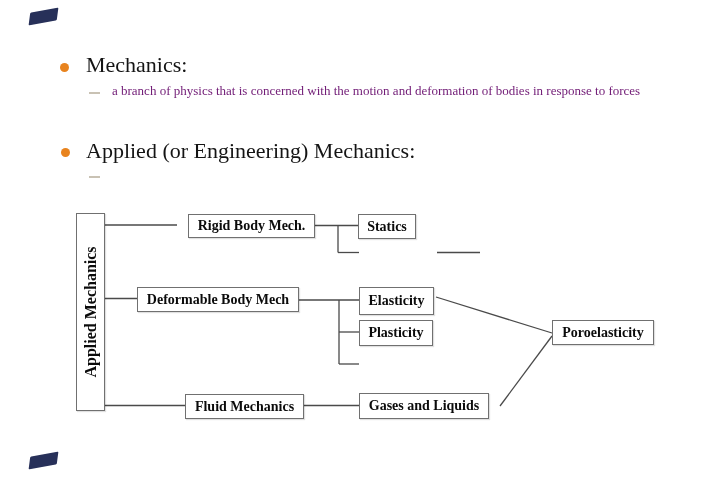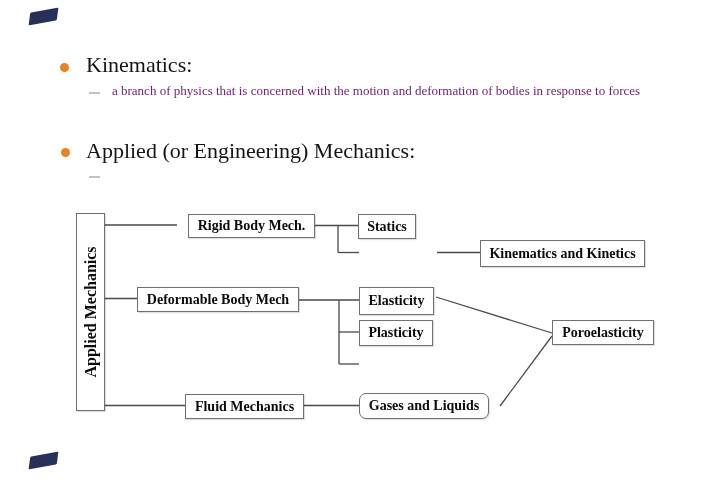--- a/index.html
+++ b/index.html
@@ -44,21 +44,21 @@
 </style>
 </head>
 <body>
 
 <div class="slide">
 
   <div class="corner-mark corner-tl"></div>
   <div class="corner-mark corner-bl"></div>
 
   <div class="bullet-dot" style="left:60px;top:63px;"></div>
-  <div class="title" style="left:86px;top:52px;">Kinematics:</div>
+  <div class="title" style="left:86px;top:52px;">Mechanics:</div>
   <div class="sub-dash" style="left:89px;top:92px;"></div>
   <div class="sub-text" style="left:112px;top:84px;width:557px;">a branch of physics that is concerned with the motion and deformation of bodies in response to forces</div>
 
   <div class="bullet-dot" style="left:61px;top:148px;"></div>
   <div class="title" style="left:86px;top:138px;">Applied (or Engineering) Mechanics:</div>
   <div class="sub-dash" style="left:89px;top:176px;"></div>
 
   <svg class="connectors" width="720" height="480">
     <g stroke="#4A4A4A" stroke-width="1.3" fill="none">
       <line x1="103" y1="225" x2="177" y2="225"></line>
@@ -77,24 +77,23 @@
       <line x1="552" y1="336" x2="500" y2="406"></line>
     </g>
   </svg>
 
   <div class="dbox dbox-vertical" style="left:76px;top:213px;width:27px;height:196px;">
     <span>Applied Mechanics</span>
   </div>
 
   <div class="dbox" style="left:177px;top:214px;width:125px;height:22px;margin-left:11px;">Rigid Body Mech.</div>
   <div class="dbox" style="left:358px;top:214px;width:56px;height:23px;">Statics</div>
-  <div class="dbox" style="left:480px;top:240px;width:163px;height:25px;">Kinematics and Kinetics</div>
 
   <div class="dbox" style="left:137px;top:287px;width:160px;height:23px;">Deformable Body Mech</div>
   <div class="dbox" style="left:359px;top:287px;width:73px;height:26px;">Elasticity</div>
   <div class="dbox" style="left:359px;top:320px;width:72px;height:24px;">Plasticity</div>
 
   <div class="dbox" style="left:185px;top:394px;width:117px;height:23px;">Fluid Mechanics</div>
-  <div class="dbox" style="left:359px;top:393px;width:128px;height:24px;border-radius:7px;">Gases and Liquids</div>
+  <div class="dbox" style="left:359px;top:393px;width:128px;height:24px;">Gases and Liquids</div>
 
   <div class="dbox" style="left:552px;top:320px;width:100px;height:23px;">Poroelasticity</div>
 
 </div>
 
 </body></html>

